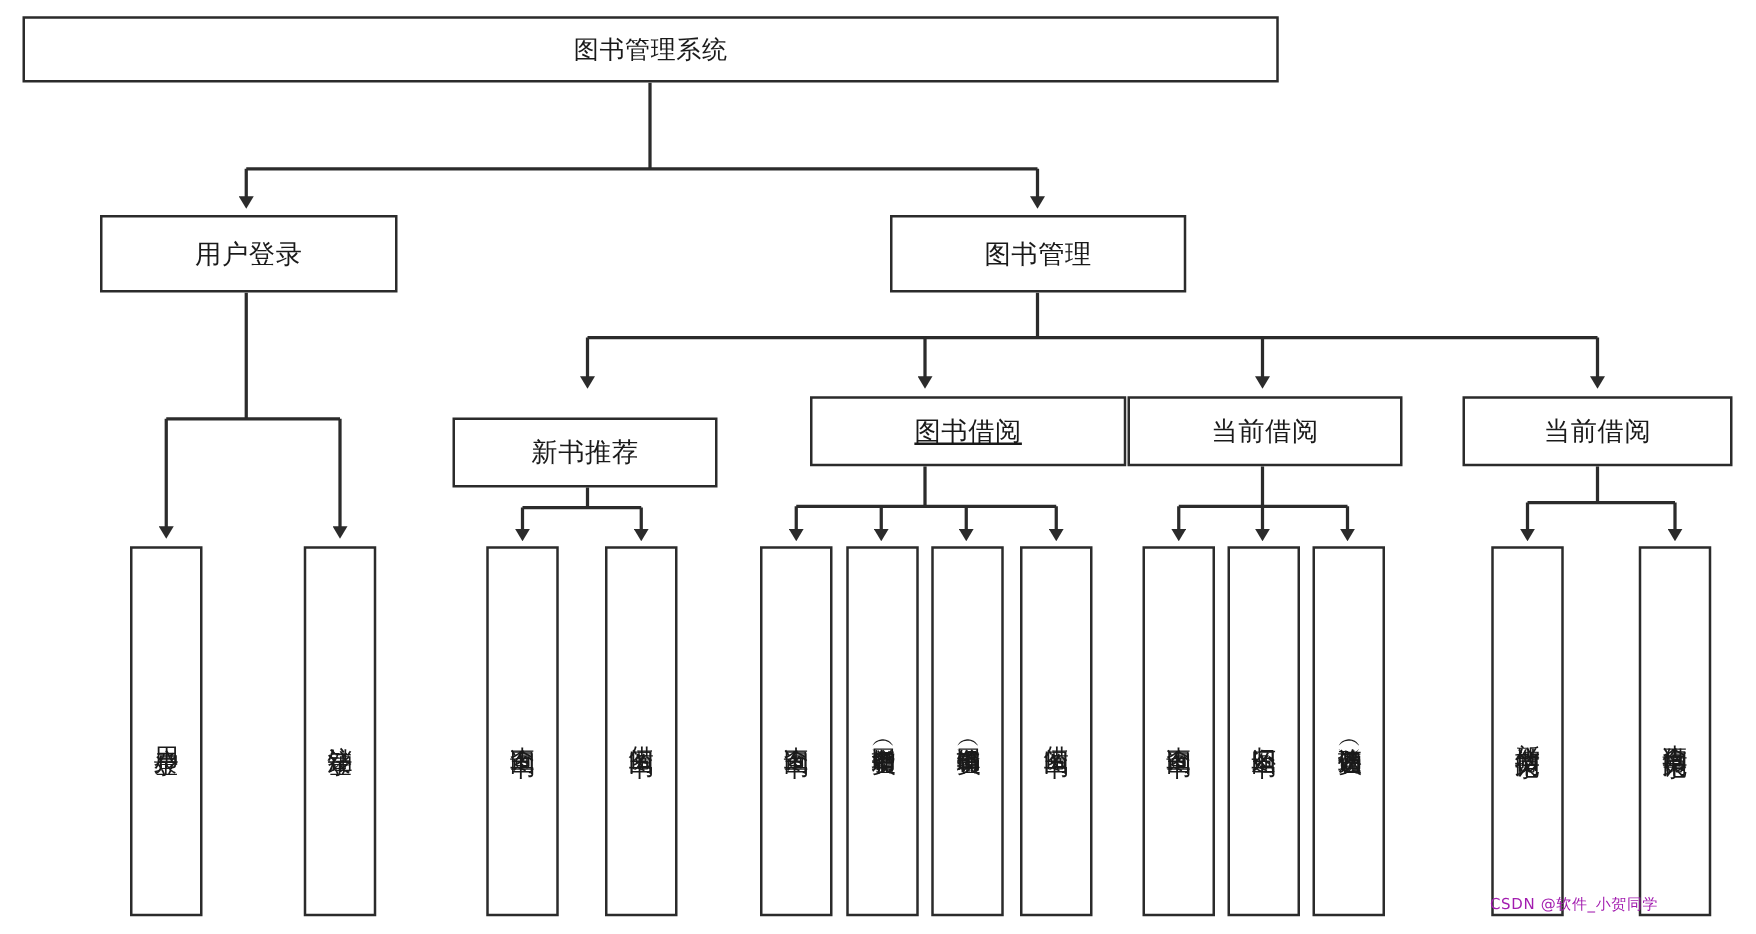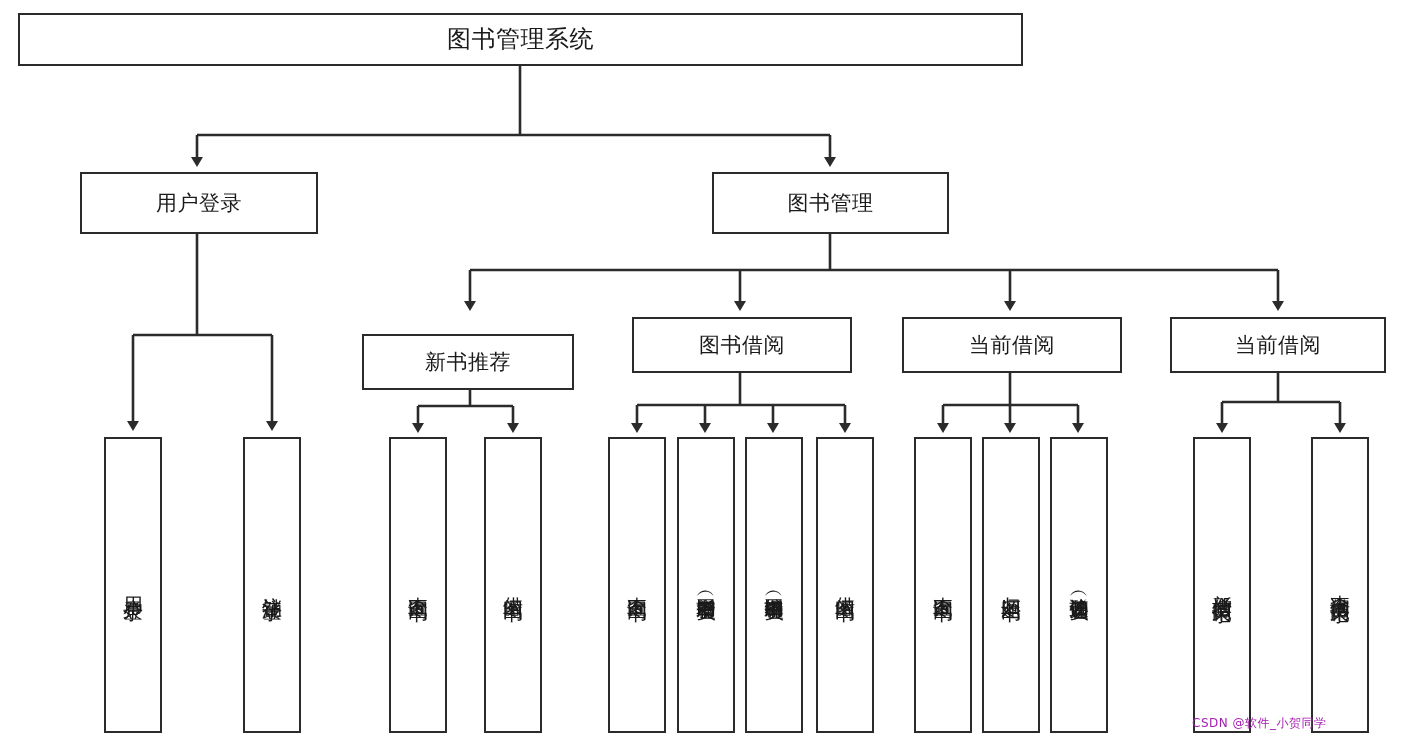--- a/index.html
+++ b/index.html
@@ -37,21 +37,21 @@
     justify-content: center;
     overflow: hidden;
   }
   .node .label {
     font-size: 21px;
     line-height: 1.15;
     color: #1a1a1a;
     letter-spacing: 0.5px;
     white-space: nowrap;
   }
-  .node.root .label { font-size: 24px; }
+  .node.root .label { font-size: 20px; }
   .node.level2 .label { font-size: 21px; }
   .node.level3 .label { font-size: 21px; }
   
   .node.leaf {
     align-items: center;
     justify-content: center;
   }
   .node.leaf .label {
     writing-mode: vertical-rl;
     text-orientation: upright;
@@ -136,21 +136,21 @@
   <div class="node level2" style="left:80px; top:172px; width:238px; height:62px;">
     <span class="label">用户登录</span>
   </div>
   <div class="node level2" style="left:712px; top:172px; width:237px; height:62px;text-align:center;">
     <span class="label">图书管理</span>
   </div>
 
   <div class="node level3" style="left:362px; top:334px; width:212px; height:56px;">
     <span class="label">新书推荐</span>
   </div>
-  <div class="node level3" style="left:632px; top:317px; width:220px; height:56px;">
+  <div class="node level3" style="left:648px; top:317px; width:253px; height:56px;text-decoration:underline;">
     <span class="label">图书借阅</span>
   </div>
   <div class="node level3" style="left:902px; top:317px; width:220px; height:56px;">
     <span class="label">当前借阅</span>
   </div>
   <div class="node level3" style="left:1170px; top:317px; width:216px; height:56px;">
     <span class="label">当前借阅</span>
   </div>
 
   <div class="node leaf" style="left:104px; top:437px; width:58px; height:296px;">

